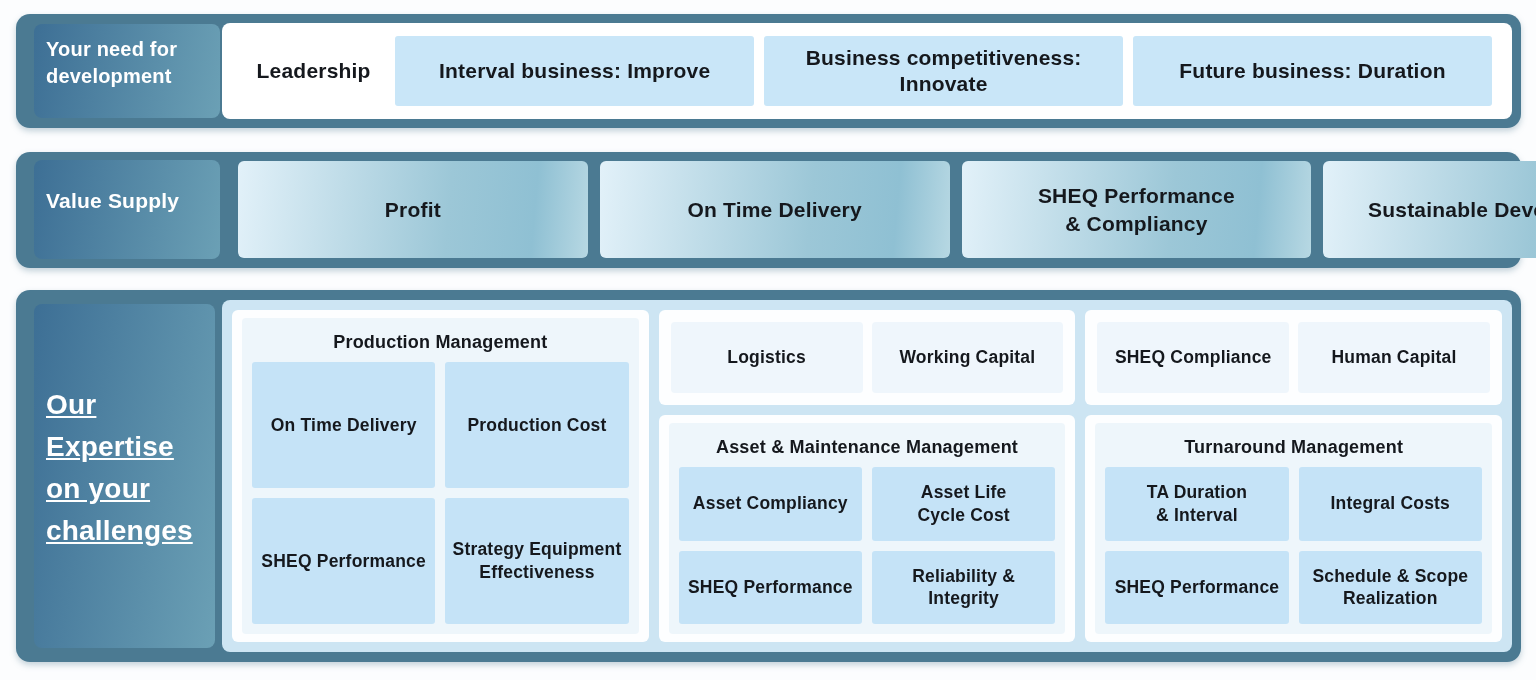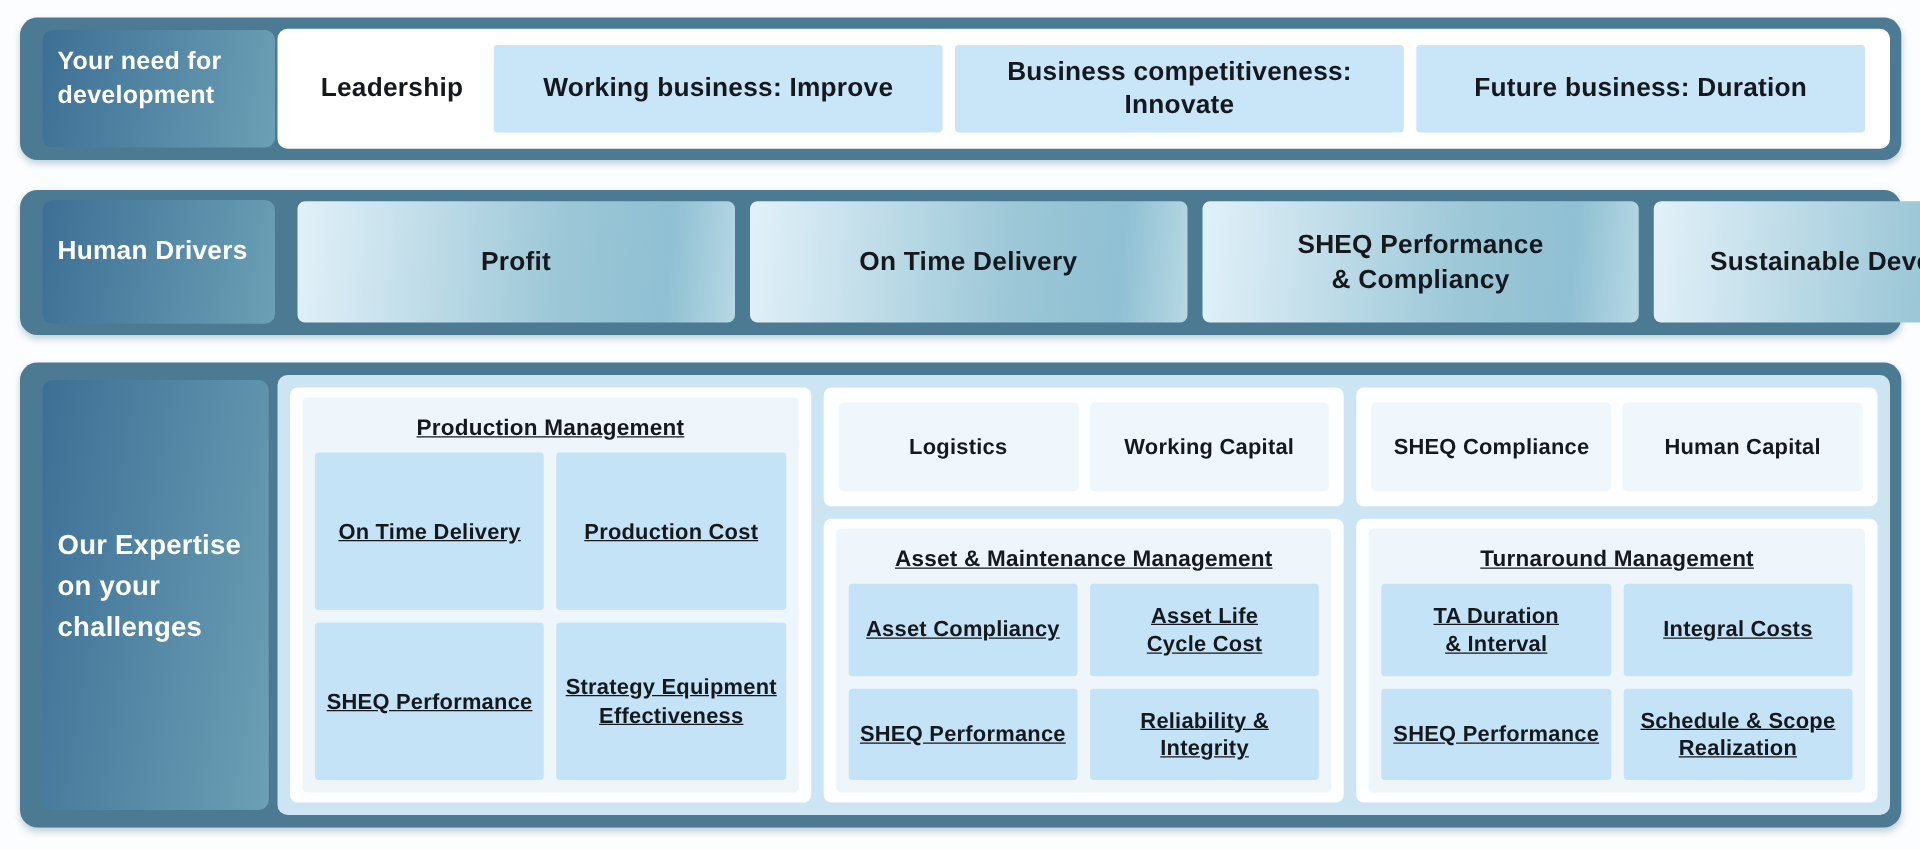--- a/index.html
+++ b/index.html
@@ -19,21 +19,21 @@
 
   .side-label{
     position:absolute;left:18px;border-radius:8px;
     background:linear-gradient(100deg,#3d6f95 0%,#6ba0b5 100%);
     color:#ffffff;font-weight:700;font-size:20px;line-height:1.35;
     display:flex;align-items:center;padding:0 12px 16px 12px;
     white-space:pre-line;
   }
   #band-need .side-label{top:10px;width:186px;height:94px;}
   #band-drivers .side-label{top:8px;width:186px;height:99px;font-size:21px;}
-  #band-expertise .side-label{top:14px;width:181px;height:344px;font-size:22px;line-height:1.5;}
+  #band-expertise .side-label{top:14px;width:181px;height:344px;font-size:28px;line-height:1.5;text-decoration:underline;}
 
   
   .need-content{
     position:absolute;left:206px;top:9px;width:1290px;height:96px;
     background:#ffffff;border-radius:8px;
     display:flex;align-items:center;gap:10px;padding:0 20px;
   }
   .need-item{
     height:70px;display:flex;align-items:center;justify-content:center;
     font-weight:700;font-size:21px;text-align:center;border-radius:3px;
@@ -65,21 +65,21 @@
   .panel{background:#fdfeff;border-radius:6px;}
   .panel.top{
     height:95px;display:flex;gap:9px;align-items:center;padding:12px;
   }
   .chip{
     flex:1;height:71px;background:#eff6fc;border-radius:4px;
     display:flex;align-items:center;justify-content:center;
     font-weight:700;font-size:17.5px;text-align:center;
     white-space:pre-line;line-height:1.3;
   }
-  .panel.bottom{flex:1;padding:8px 10px;display:flex;text-decoration:underline;}
+  .panel.bottom{flex:1;padding:8px 10px;display:flex;}
   .group{
     flex:1;background:#eef6fb;border-radius:4px;padding:10px;
     display:flex;flex-direction:column;
   }
   .group-title{
     height:28px;display:flex;align-items:center;justify-content:center;
     font-weight:700;font-size:18px;text-align:center;
   }
   .group-grid{
     flex:1;margin-top:6px;display:grid;
@@ -95,29 +95,29 @@
 </head>
 <body>
 
 <div class="stage">
 
   <div class="band" id="band-need">
     <div class="side-label">Your need  for
 development</div>
     <div class="need-content">
       <div class="need-item plain">Leadership</div>
-      <div class="need-item blue">Working business: Improve</div>
+      <div class="need-item blue">Interval business: Improve</div>
       <div class="need-item blue">Business competitiveness:
 Innovate</div>
       <div class="need-item blue">Future business: Duration</div>
     </div>
   </div>
 
   <div class="band" id="band-drivers">
-    <div class="side-label">Human Drivers</div>
+    <div class="side-label">Value Supply</div>
     <div class="drivers-row">
       <div class="driver-item">Profit</div>
       <div class="driver-item">On Time Delivery</div>
       <div class="driver-item">SHEQ Performance
 &amp; Compliancy</div>
       <div class="driver-item">Sustainable Development</div>
     </div>
   </div>
 
   <div class="band" id="band-expertise">

